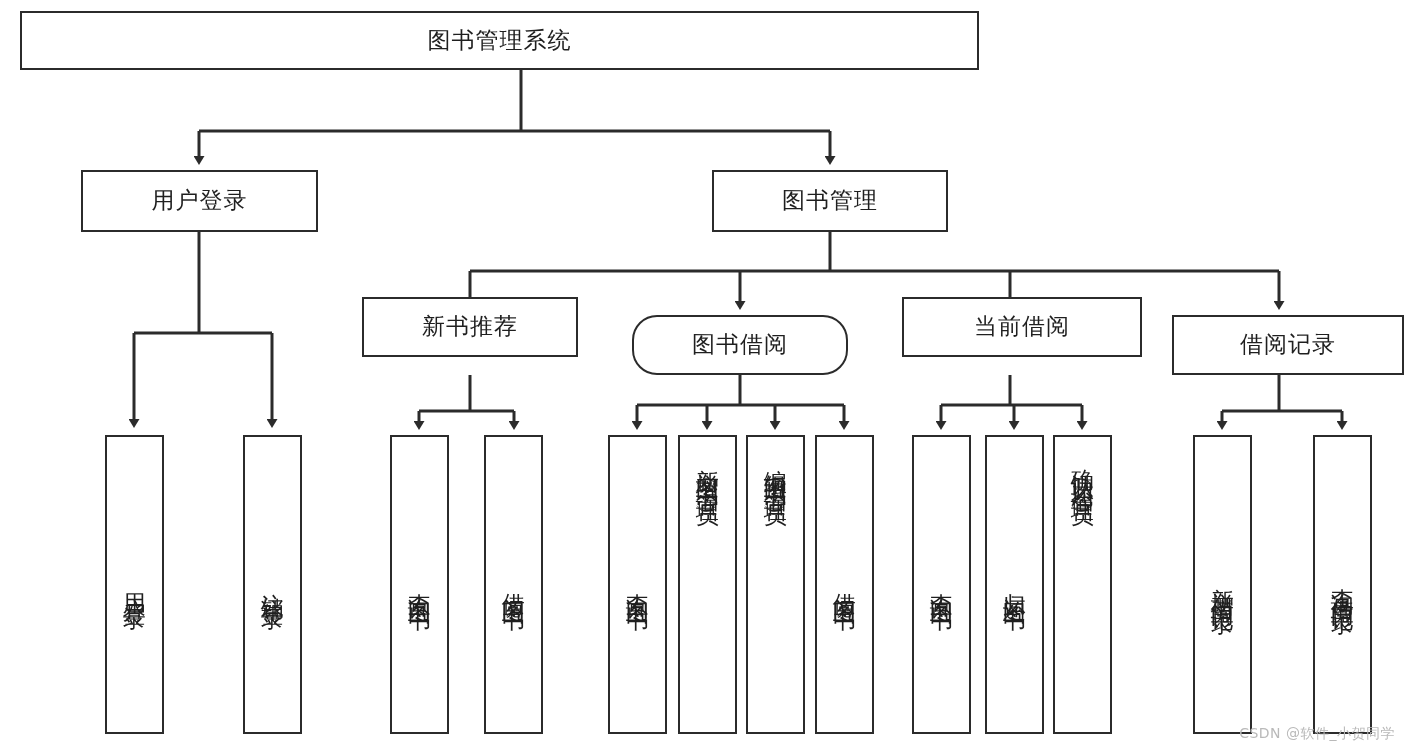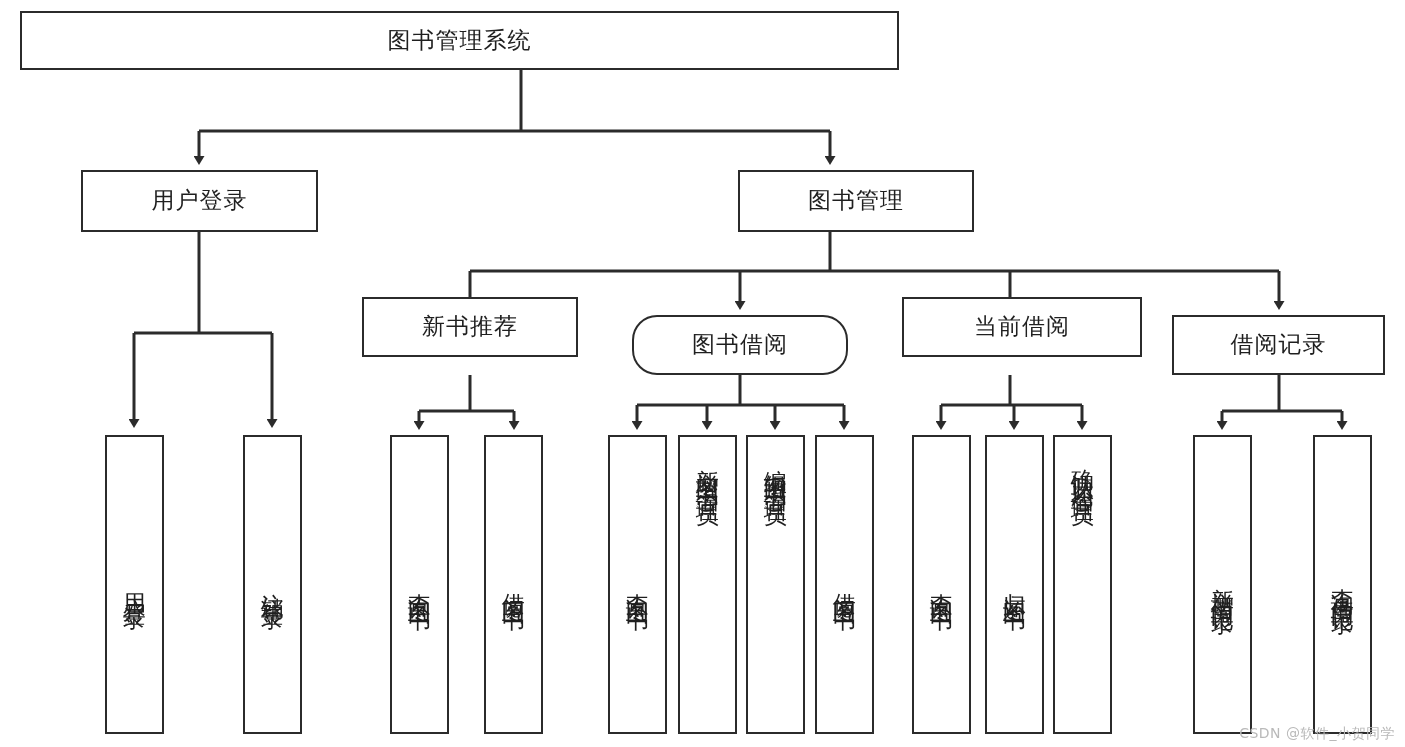--- a/index.html
+++ b/index.html
@@ -119,41 +119,41 @@
       <path d="M1014,405 L1014,422" marker-end="url(#arrow)"></path>
       <path d="M1082,405 L1082,422" marker-end="url(#arrow)"></path>
 
       <path d="M1279,375 L1279,411"></path>
       <path d="M1222,411 L1342,411"></path>
       <path d="M1222,411 L1222,422" marker-end="url(#arrow)"></path>
       <path d="M1342,411 L1342,422" marker-end="url(#arrow)"></path>
     </g>
   </svg>
 
-  <div class="node h" style="left:20px; top:11px; width:879px; height:59px;">
+  <div class="node h" style="left:20px; top:11px; width:959px; height:59px;">
     <span>图书管理系统</span>
   </div>
 
   <div class="node h" style="left:81px; top:170px; width:237px; height:62px;">
     <span>用户登录</span>
   </div>
-  <div class="node h" style="left:712px; top:170px; width:236px; height:62px;margin-left:26px;">
+  <div class="node h" style="left:712px; top:170px; width:236px; height:62px;">
     <span>图书管理</span>
   </div>
 
   <div class="node h" style="left:362px; top:297px; width:216px; height:60px;">
     <span>新书推荐</span>
   </div>
   <div class="node h" style="left:632px; top:315px; width:216px; height:60px;border-radius:25px;">
     <span>图书借阅</span>
   </div>
   <div class="node h" style="left:902px; top:297px; width:240px; height:60px;">
     <span>当前借阅</span>
   </div>
-  <div class="node h" style="left:1172px; top:315px; width:213px; height:60px;">
+  <div class="node h" style="left:1172px; top:315px; width:232px; height:60px;">
     <span>借阅记录</span>
   </div>
 
   <div class="node v short" style="left:105px; top:435px; width:59px; height:299px;">
     <span class="vlabel">用户登录</span>
   </div>
   <div class="node v short" style="left:243px; top:435px; width:59px; height:299px;">
     <span class="vlabel">注销登录</span>
   </div>
 

